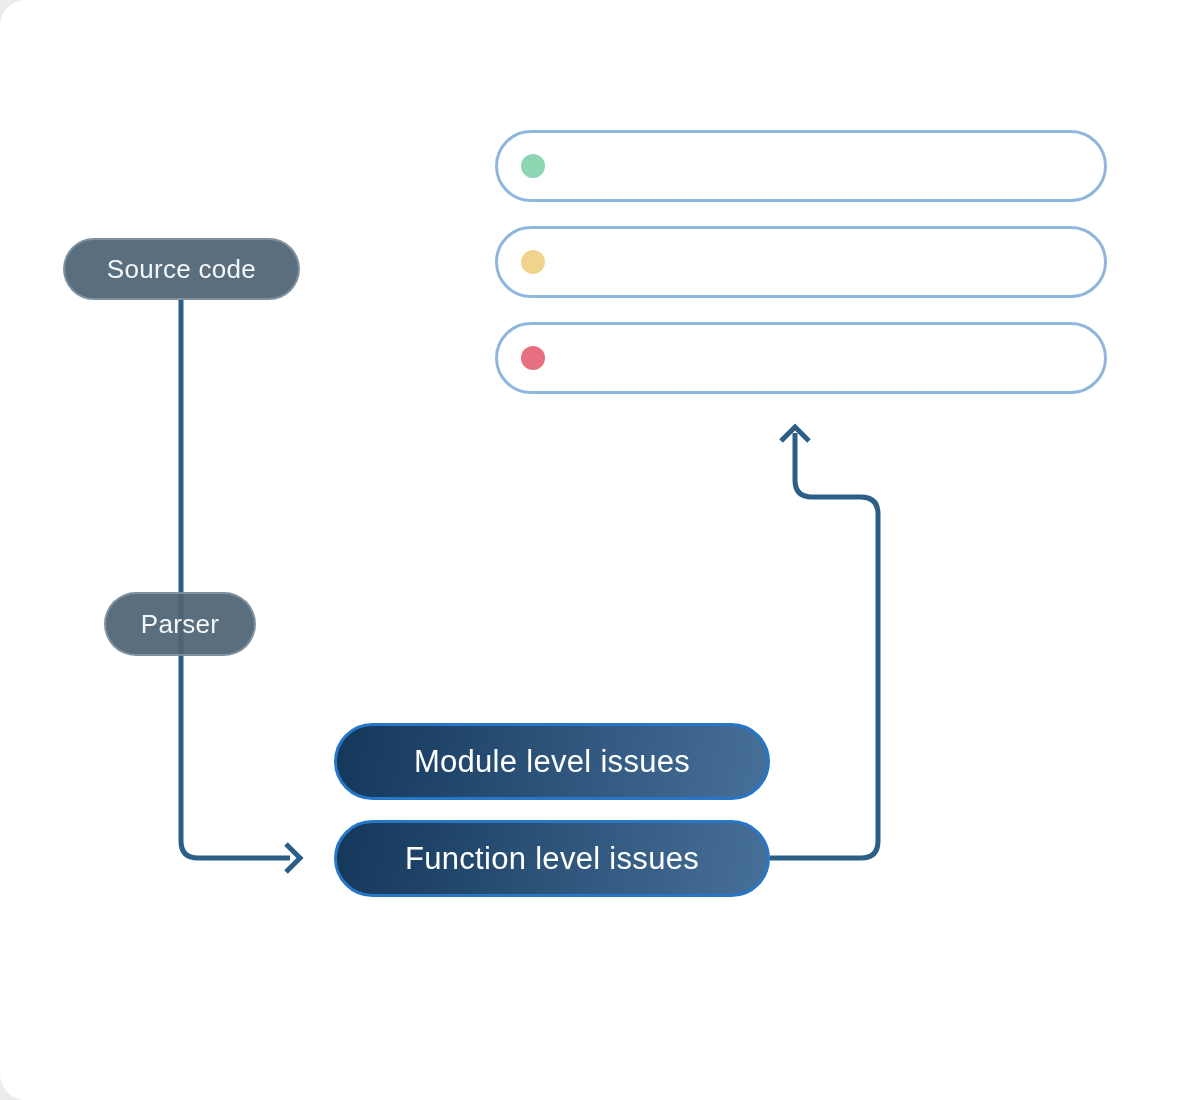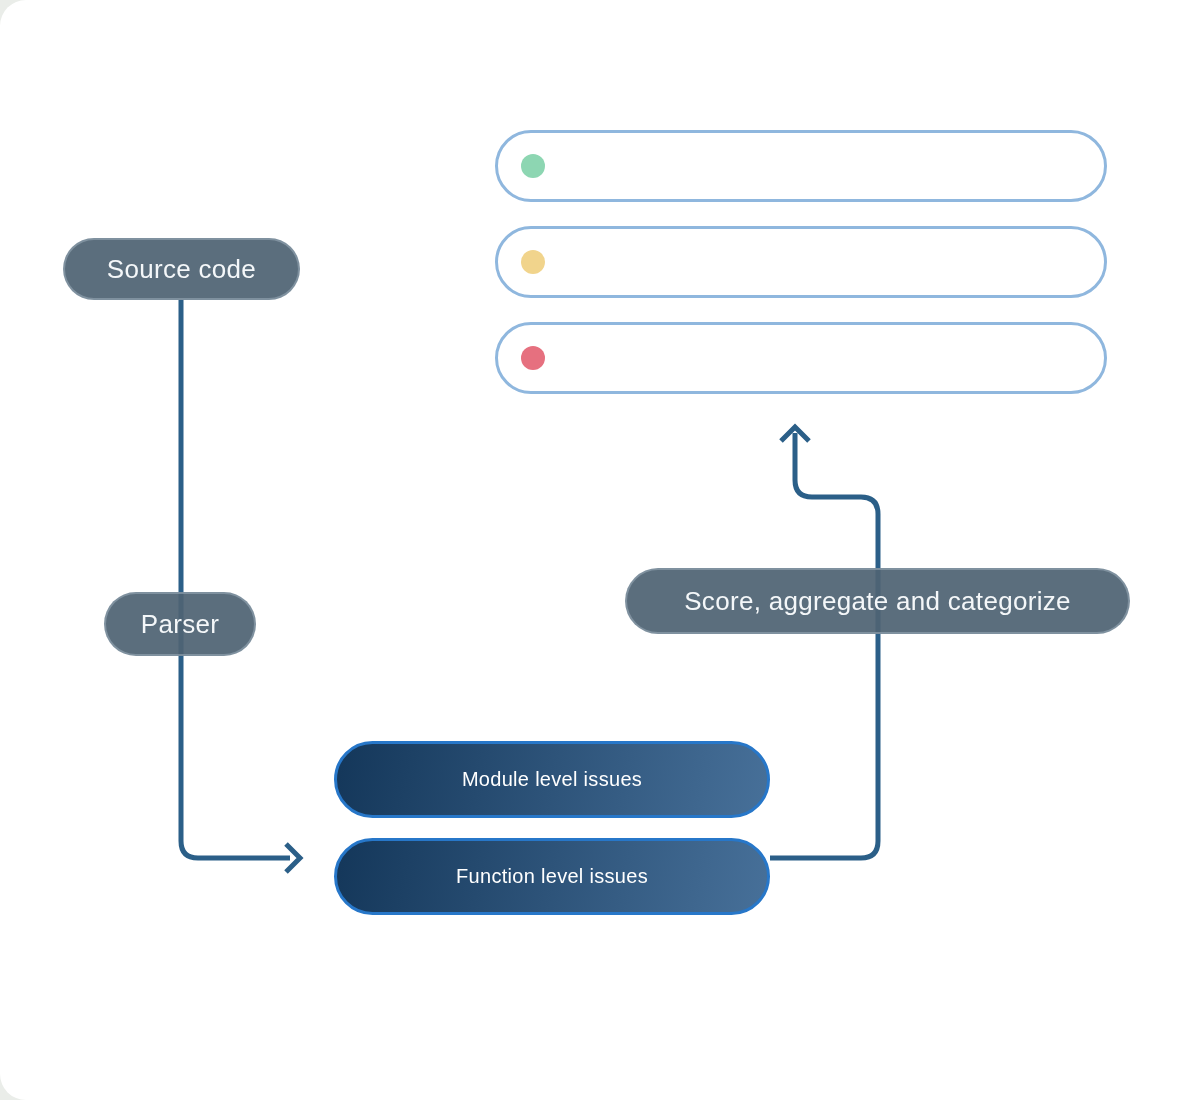--- a/index.html
+++ b/index.html
@@ -53,24 +53,23 @@
   #node-score       { left: 625px; top: 568px; width: 505px; height: 66px; }
   
   .pill--dark {
     left: 334px;
     width: 436px;
     height: 77px;
     border-radius: 40px;
     background: linear-gradient(100deg, var(--dark-pill-start, #14375a) 0%, var(--dark-pill-end, #477099) 100%);
     border: 3px solid var(--dark-pill-border, #2777c9);
     color: var(--dark-pill-text, #ffffff);
-    font-size: 20px;
+    font-size: 31px;
     font-weight: 500;
     letter-spacing: 0.3px;
-    margin-top: 18px;
   }
   #issue-module         { top: 723px; }
   #issue-function       { top: 820px; text-align: center; }
   #issue-implementation { top: 917px; }
   
   .result-row {
     position: absolute;
     left: 495px;
     width: 612px;
     height: 72px;
@@ -125,23 +124,20 @@
   </div>
 
   <div class="pill pill--slate" id="node-source-code">
     <span>Source code</span>
   </div>
 
   <div class="pill pill--slate" id="node-parser">
     <span>Parser</span>
   </div>
 
-  <div class="pill pill--slate" id="node-score">
-    <span>Score, aggregate and categorize</span>
-  </div>
 
   <div class="pill pill--dark" id="issue-module">
     <span>Module level issues</span>
   </div>
   <div class="pill pill--dark" id="issue-function">
     <span>Function level issues</span>
   </div>
 
 </div>
 

